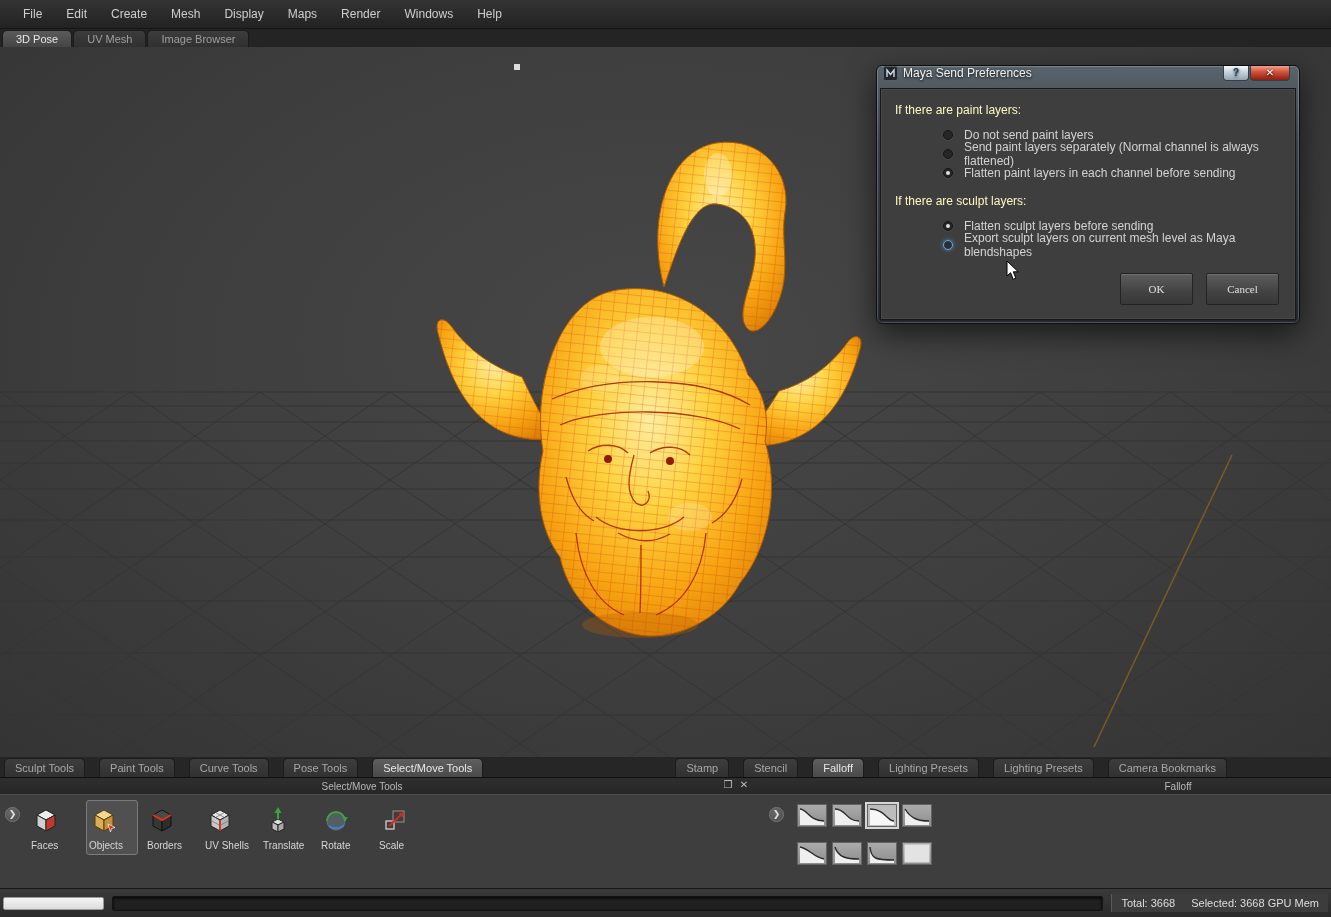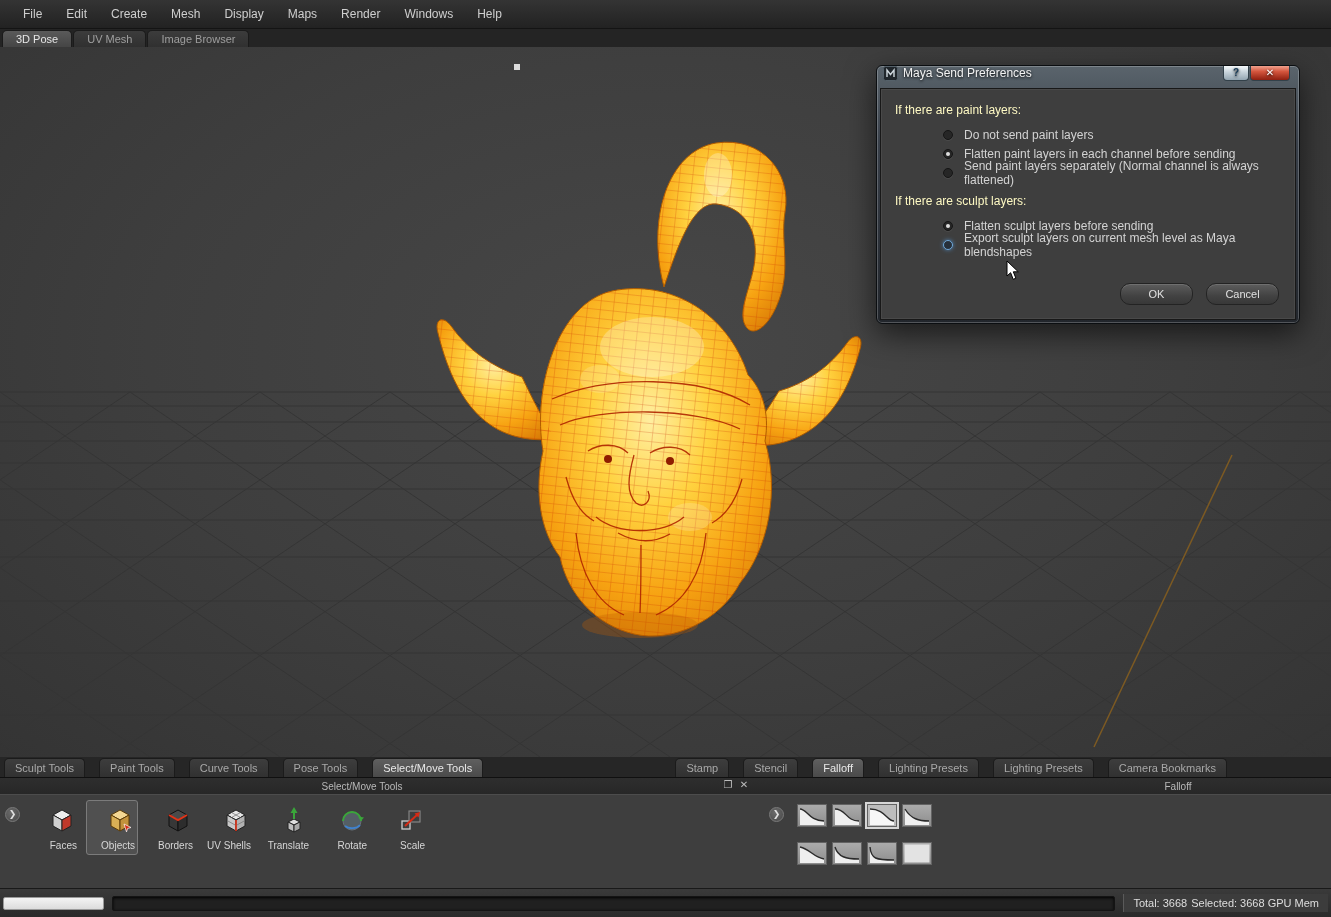--- a/index.html
+++ b/index.html
@@ -40,24 +40,24 @@
   .dlg-body{position:relative;background:#3e3e3e;border:1px solid #181818;height:232px;
     box-shadow:inset 0 0 0 1px rgba(255,255,255,.06);color:#d3d3d3;font-size:12px;padding:14px 14px 0}
   .dlg-section-label{margin-bottom:8px;color:#fef9c3}
   .radio-row{display:flex;align-items:center;gap:11px;height:19px;margin-left:48px}
   .radio{width:10px;height:10px;border-radius:50%;background:#262626;border:1px solid #151515;
     position:relative;flex:0 0 auto;box-shadow:0 1px 0 rgba(255,255,255,.07)}
   .radio.checked::after{content:"";position:absolute;inset:2px;border-radius:50%;background:#dedede}
   .radio.focused{border-color:#6fa7d8;box-shadow:0 0 4px #4f85b8;background:#27303a}
   .sculpt-gap{height:12px}
   .dlg-buttons{position:absolute;right:16px;bottom:14px;display:flex;gap:13px}
-  .dlg-btn-push{width:73px;height:22px;font-size:11px;color:#e0e0e0;
-    font-family:Liberation Sans, sans-serif;
+  .dlg-btn-push{width:73px;height:32px;font-size:11px;color:#e0e0e0;
+    font-family:Liberation Serif, serif;
     background:linear-gradient(#5d5d5d,#424242 60%,#383838);
-    border:1px solid #232323;border-radius:10px;box-shadow:inset 0 1px 0 rgba(255,255,255,.12)}
+    border:1px solid #232323;border-radius:2px;box-shadow:inset 0 1px 0 rgba(255,255,255,.12)}
 
   
   .mouse-cursor{position:absolute;left:1006px;top:213px;z-index:9}
 
   
   .traytabs{height:20px;background:#262626;display:flex;align-items:flex-end;padding:0 4px;gap:14px;flex:0 0 auto}
   .ttab{font-size:11px;color:#a8a8a8;background:linear-gradient(#3d3d3d,#313131);
     border:1px solid #1b1b1b;border-bottom:none;border-radius:5px 5px 0 0;padding:3px 10px;white-space:nowrap}
   .ttab.active{background:linear-gradient(#5f5f5f,#4a4a4a);color:#e9e9e9}
   .ttab-spacer{flex:1}
@@ -72,36 +72,36 @@
   .hicon{width:12px;height:12px;line-height:12px;text-align:center}
 
   
   .traybody{height:94px;background:#3e3e3e;border-top:1px solid #4c4c4c;position:relative;flex:0 0 auto}
   .expander{position:absolute;top:12px;width:15px;height:15px;border-radius:50%;
     background:radial-gradient(circle at 40% 35%, #6b6b6b, #474747);border:1px solid #7a7a7a;
     color:#e0e0e0;font-size:9px;line-height:13px;text-align:center}
   #exp-left{left:5px}
   #exp-right{left:769px}
   .tools{position:absolute;left:28px;top:5px;display:flex;gap:6px}
-  .tool{width:52px;display:flex;flex-direction:column;align-items:flex-end;padding:4px 2px 3px;
+  .tool{width:52px;display:flex;flex-direction:column;align-items:flex-start;padding:4px 2px 3px;
     border:1px solid transparent;border-radius:3px}
   .tool.selected{background:#505050;border-color:#7b7b7b}
   .tool svg{width:30px;height:30px}
   .tool-label{font-size:10px;color:#d6d6d6;margin-top:5px;white-space:nowrap}
   .falloffs{position:absolute;left:797px;top:9px;display:grid;grid-template-columns:repeat(4,30px);gap:15px 5px}
   .fthumb{width:30px;height:23px;background:linear-gradient(#ababab,#8d8d8d);border:1px solid #636363;position:relative}
   .fthumb.selected{outline:2px solid #d6d6d6;background:#bdbdbd}
   .fthumb svg{position:absolute;inset:0;width:100%;height:100%}
 
   
   .statusbar{height:29px;background:linear-gradient(#3a3a3a,#2a2a2a);border-top:1px solid #191919;
     display:flex;align-items:center;gap:8px;padding:0 3px;font-size:11px;color:#dedede;flex:0 0 auto}
   .sb-thumb{width:101px;height:13px;background:linear-gradient(#f4f4f4,#dcdcdc);border:1px solid #9a9a9a;border-radius:2px}
   .sb-strip{flex:1;height:15px;background:#202020;border:1px solid #141414;border-radius:2px;box-shadow:inset 0 1px 3px #000}
-  .sb-info{display:flex;gap:4px;padding:3px 9px;background:#3c3c3c;border-left:1px solid #5a5a5a;white-space:nowrap;overflow:hidden}
+  .sb-info{display:flex;gap:16px;padding:3px 9px;background:#3c3c3c;border-left:1px solid #5a5a5a;white-space:nowrap;overflow:hidden}
 </style>
 </head>
 <body>
 
 <div class="app">
 
   <div class="menubar">
     <span class="menu-item">File</span>
     <span class="menu-item">Edit</span>
     <span class="menu-item">Create</span>
@@ -251,26 +251,26 @@
         </span>
       </div>
       <div class="dlg-body">
         <div class="dlg-section-label">If there are paint layers:</div>
 
         <div class="radio-row">
           <span class="radio"></span>
           <span>Do not send paint layers</span>
         </div>
         <div class="radio-row">
+          <span class="radio"></span>
+          <span>Send paint layers separately (Normal channel is always flattened)</span>
+        </div>
+        <div class="radio-row">
           <span class="radio checked"></span>
           <span>Flatten paint layers in each channel before sending</span>
-        </div>
-        <div class="radio-row">
-          <span class="radio"></span>
-          <span>Send paint layers separately (Normal channel is always flattened)</span>
         </div>
 
         <div class="sculpt-gap"></div>
         <div class="dlg-section-label">If there are sculpt layers:</div>
 
         <div class="radio-row">
           <span class="radio checked"></span>
           <span>Flatten sculpt layers before sending</span>
         </div>
         <div class="radio-row">

